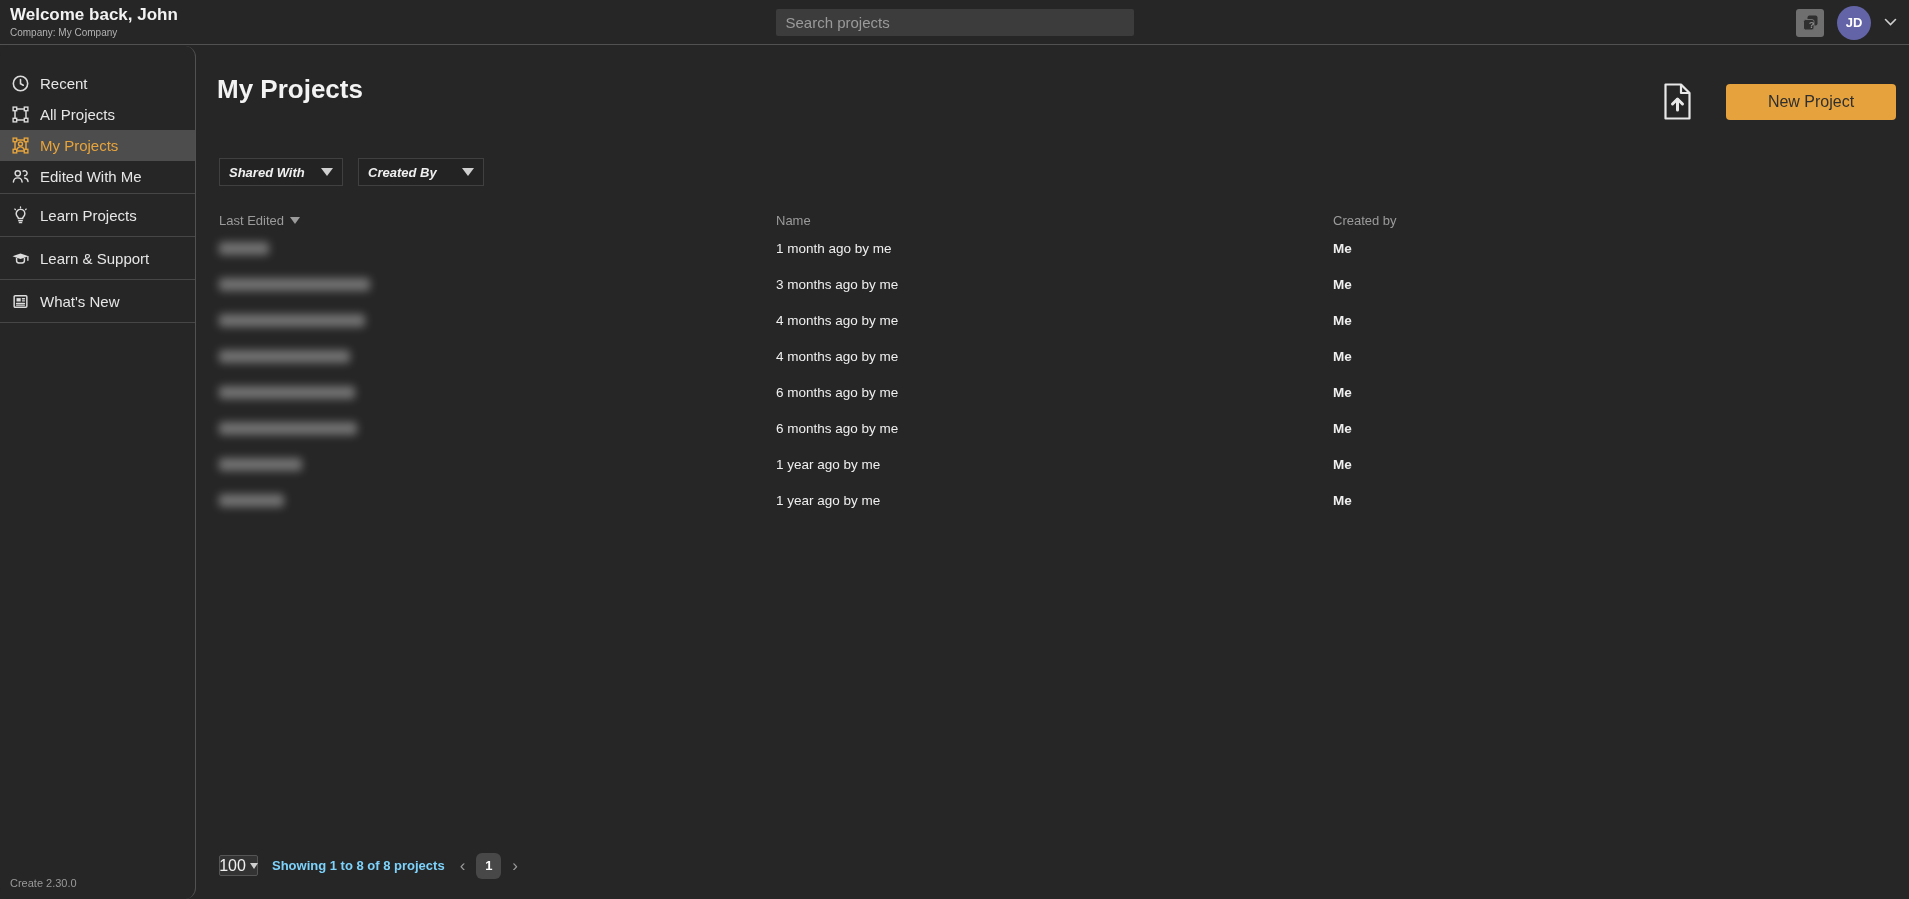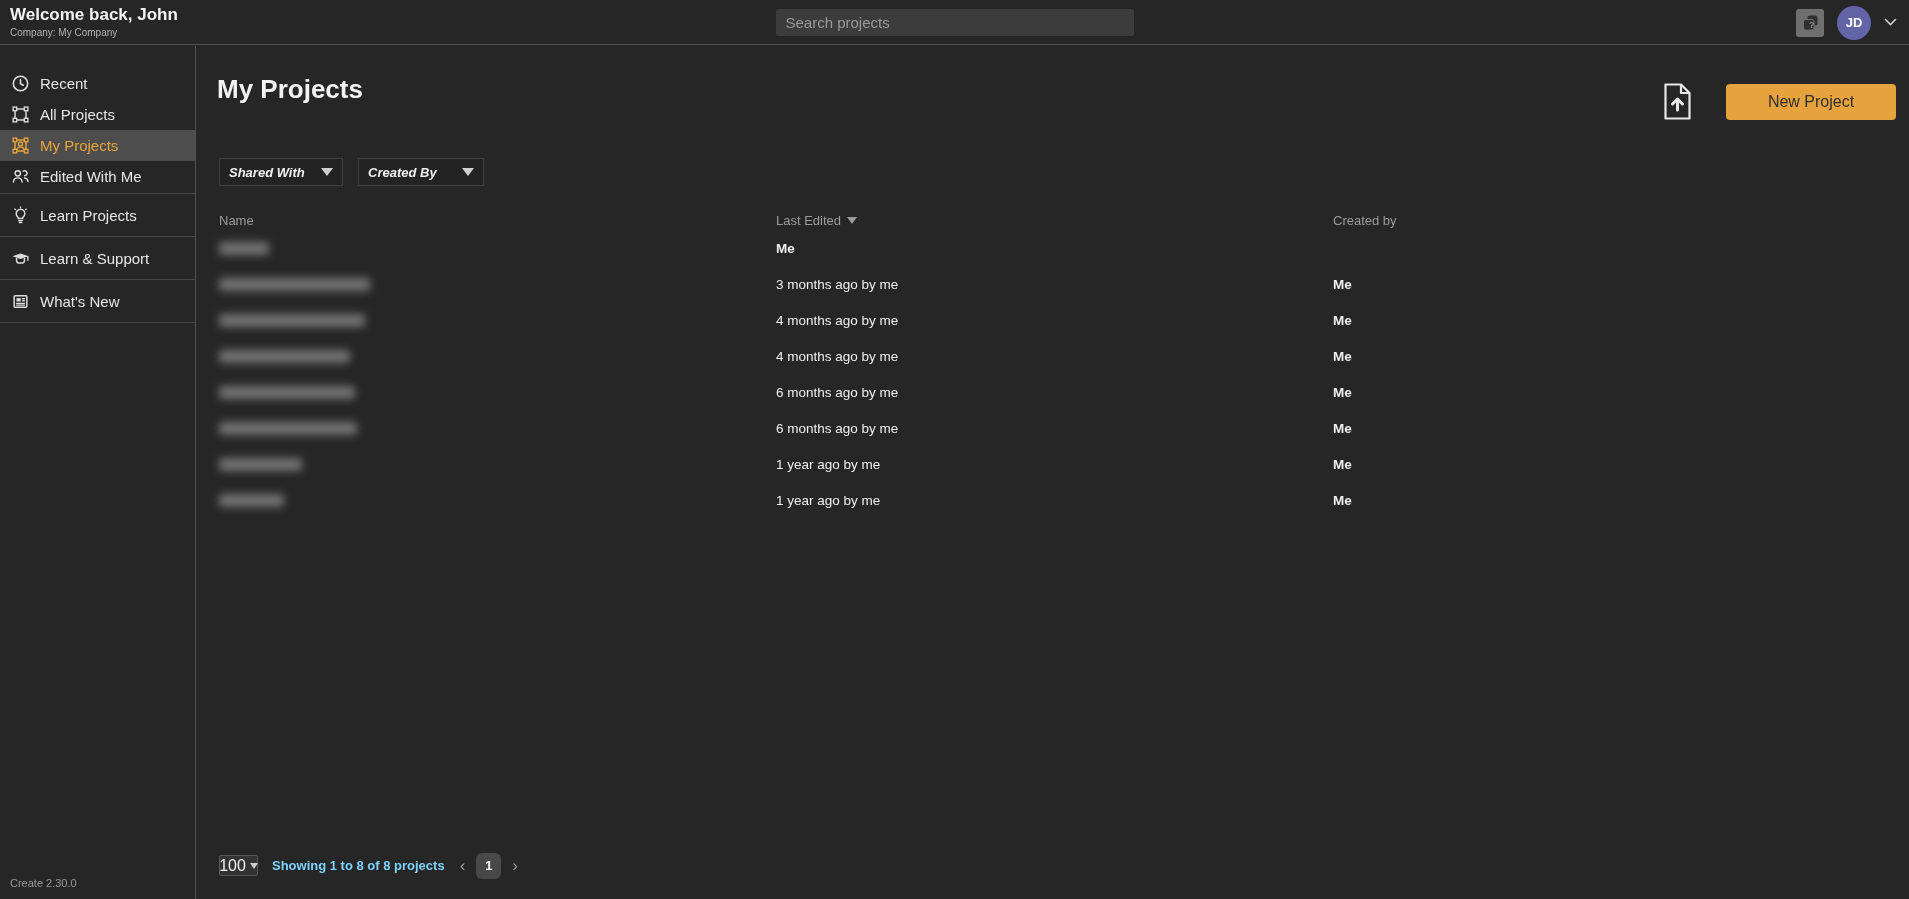--- a/index.html
+++ b/index.html
@@ -13,21 +13,21 @@
   .welcome { font-size:17px; font-weight:700; color:#f2f2f2; line-height:20px; }
   .company { font-size:10px; color:#b3b3b3; margin-top:2px; }
   .search-input { position:absolute; left:50%; transform:translateX(-50%); top:9px; width:358px; height:27px; background:#3c3c3c; border:none; outline:none; border-radius:2px; color:#d6d6d6; font-size:15px; padding:0 10px; font-family:inherit; }
   .search-input::placeholder { color:#9a9a9a; }
   .topbar-right { position:absolute; right:12px; top:0; height:45px; display:flex; align-items:center; gap:13px; }
   .help-btn { width:28px; height:28px; background:#6f6f6f; border-radius:3px; display:flex; align-items:center; justify-content:center; cursor:pointer; }
   .avatar { width:34px; height:34px; border-radius:50%; display:flex; align-items:center; justify-content:center; font-size:13px; font-weight:700; color:#fff; cursor:pointer; }
   .chev-down { display:flex; align-items:center; cursor:pointer; }
 
   
-  .sidebar { position:absolute; top:46px; left:0; bottom:0; width:196px; background:#262626; border-right:1px solid #515151; }
+  .sidebar { position:absolute; top:46px; left:0; bottom:0; width:196px; background:#262626; border-right:1px solid #515151;border-radius:11px; }
   .nav { padding-top:22px; }
   .side-item { height:31px; display:flex; align-items:center; gap:10px; padding-left:10px; font-size:15px; color:#e6e6e6; cursor:pointer; white-space:nowrap; }
   .side-item.tall { height:40px; }
   .side-item.selected { background:#4d4d4d; color:#e7a43c; }
   .side-item .ic { width:20px; height:20px; display:flex; align-items:center; justify-content:center; flex:none; }
   .side-div { border-top:1px solid #464646; margin:1px 0; }
   .version { position:absolute; left:10px; bottom:10px; font-size:11px; color:#9a9a9a; }
 
   
   .main { position:absolute; top:46px; left:197px; right:0; bottom:0; background:#262626; }
@@ -211,35 +211,36 @@
       </div>
       <div class="filter-dd w2">
         <span class="lbl">Created By</span>
         <span class="tri-down"></span>
       </div>
     </div>
 
     <div class="table">
       <div class="thead">
         <div class="th">
-            <span>Name</span>
-          </div>
-        <div class="th">
             <span>Last Edited</span>
             <span class="sort-tri"></span>
           </div>
         <div class="th">
+            <span>Name</span>
+          </div>
+        <div class="th">
             <span>Created by</span>
           </div>
       </div>
 
       <div class="trow">
         <div>
             <div class="redacted" style="width: 50px;"></div>
           </div>
+        <div class="edited-cell">1 month ago by me</div>
         <div class="me">Me</div>
       </div>
       <div class="trow">
         <div>
             <div class="redacted" style="width: 151px;"></div>
           </div>
         <div class="edited-cell">3 months ago by me</div>
         <div class="me">Me</div>
       </div>
       <div class="trow">

